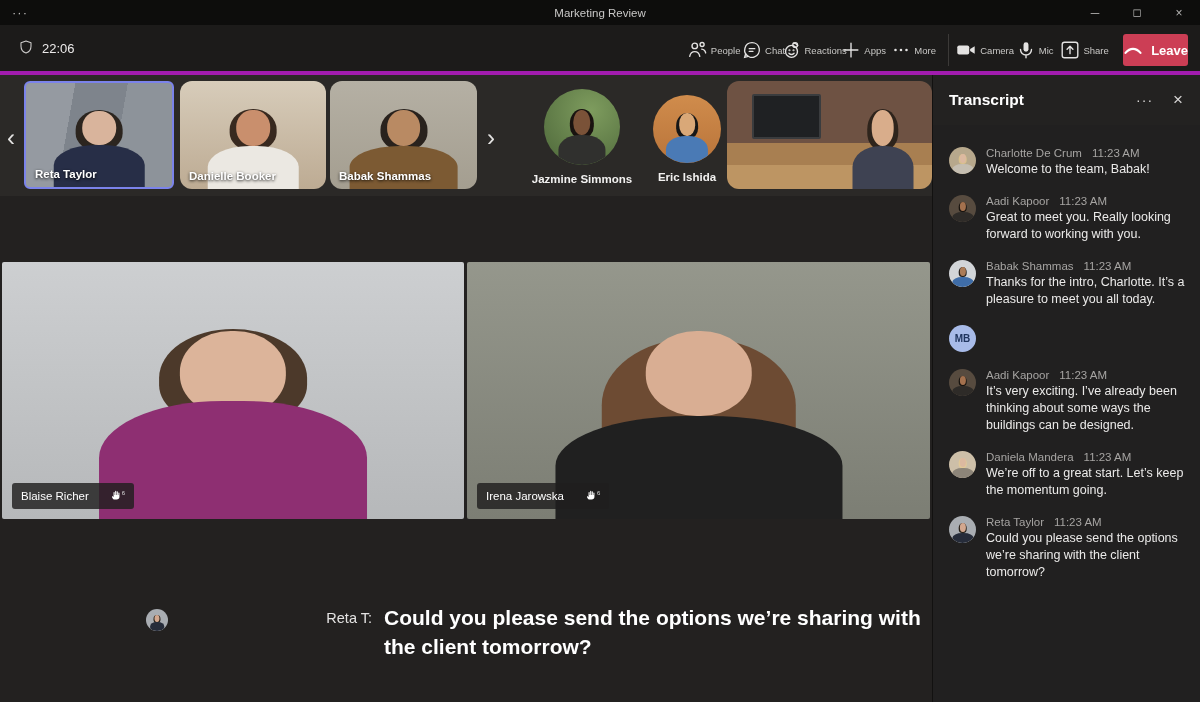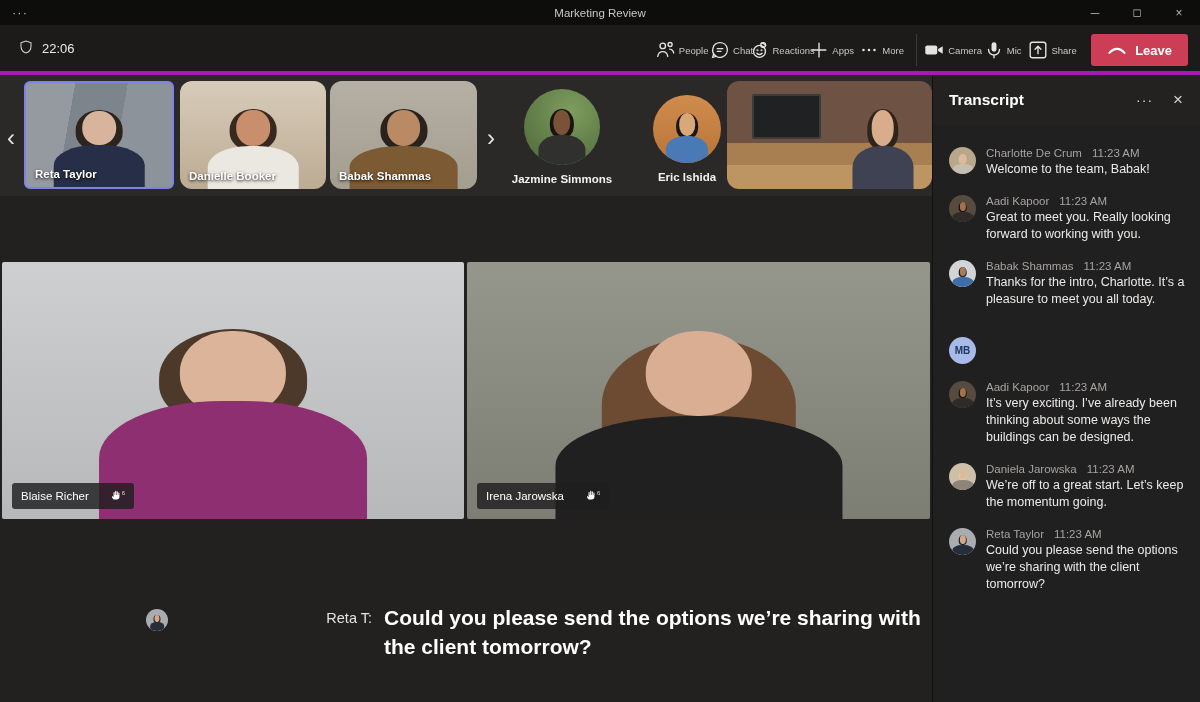--- a/index.html
+++ b/index.html
@@ -24,21 +24,21 @@
   
   .toolbar { position:absolute; top:25px; left:0; width:1200px; height:50px;
     background:#1c1b1a; display:flex; align-items:center; border-bottom:4px solid #a21caf; }
   .timer { display:flex; align-items:center; gap:8px; margin-left:18px; font-size:13px; color:#eceaea; }
   .toolbar-right { position:absolute; right:12px; top:0; height:50px; display:flex; align-items:center; }
   .tbtn { width:50px; height:46px; display:flex; flex-direction:row; align-items:center;
     justify-content:center; gap:2px; border-radius:4px; }
   .tbtn svg { display:block; }
   .tbtn .lbl { font-size:9.5px; color:#c9c8c6; }
   .tool-sep { width:1px; height:32px; background:#3c3a38; margin:0 10px; }
-  .leave-btn { height:32px; margin-left:14px; padding:0 16px; border:none; border-radius:3px;
+  .leave-btn { height:32px; margin-left:14px; padding:0 0; border:none; border-radius:3px;
     display:flex; align-items:center; gap:8px; color:#fff; font-size:13px; font-weight:700;
     font-family:inherit; cursor:pointer; }
 
   
   .main { position:absolute; top:75px; left:0; width:932px; height:627px; }
   .strip-band { position:absolute; top:0; left:0; width:932px; height:121px; background:#2b2927; }
 
   
   .fig { position:absolute; inset:0; overflow:hidden; border-radius:inherit; }
   .fig .hair  { position:absolute; left:50%; transform:translateX(-50%); bottom:36%;
@@ -253,21 +253,21 @@
     <div class="fig">
         <div class="hair"></div>
         <div class="head"></div>
         <div class="torso"></div>
       </div>
     <span class="strip-name">Babak Shammas</span>
   </div>
 
   <div class="chev" style="left:482px;">›</div>
 
-  <div class="avatar-slot" style="left:500px; top:14px; width:124px;">
+  <div class="avatar-slot" style="left:520px; top:14px; width:124px;">
     <div class="circ av-jazmine" style="width:76px; height:76px;">
       <div class="fig">
           <div class="hair"></div>
           <div class="head"></div>
           <div class="torso"></div>
         </div>
     </div>
     <div class="avatar-name">Jazmine Simmons</div>
   </div>
   <div class="avatar-slot" style="left:632px; top:20px; width:110px;">
@@ -375,21 +375,21 @@
             <div class="torso"></div>
           </div>
         </div>
       <div class="entry-body">
         <div class="entry-meta"><span>Babak Shammas</span><span class="time">11:23 AM</span></div>
         <div class="entry-text">Thanks for the intro, Charlotte. It’s a pleasure to meet you all today.</div>
       </div>
     </div>
 
     <div class="entry">
-      <div class="t-avatar initials" style="background: rgb(168, 187, 232); color: rgb(32, 53, 94); margin-top: 12px;">MB</div>
+      <div class="t-avatar initials" style="background: rgb(168, 187, 232); color: rgb(32, 53, 94);">MB</div>
     </div>
 
     <div class="entry">
       <div class="t-avatar ta-aadi">
           <div class="fig">
             <div class="hair"></div>
             <div class="head"></div>
             <div class="torso"></div>
           </div>
         </div>
@@ -401,21 +401,21 @@
 
     <div class="entry">
       <div class="t-avatar ta-daniela">
           <div class="fig">
             <div class="hair"></div>
             <div class="head"></div>
             <div class="torso"></div>
           </div>
         </div>
       <div class="entry-body">
-        <div class="entry-meta"><span>Daniela Jarowska</span><span class="time">11:23 AM</span></div>
+        <div class="entry-meta"><span>Daniela Mandera</span><span class="time">11:23 AM</span></div>
         <div class="entry-text">We’re off to a great start. Let’s keep the momentum going.</div>
       </div>
     </div>
 
     <div class="entry">
       <div class="t-avatar ta-reta">
           <div class="fig">
             <div class="hair"></div>
             <div class="head"></div>
             <div class="torso"></div>

